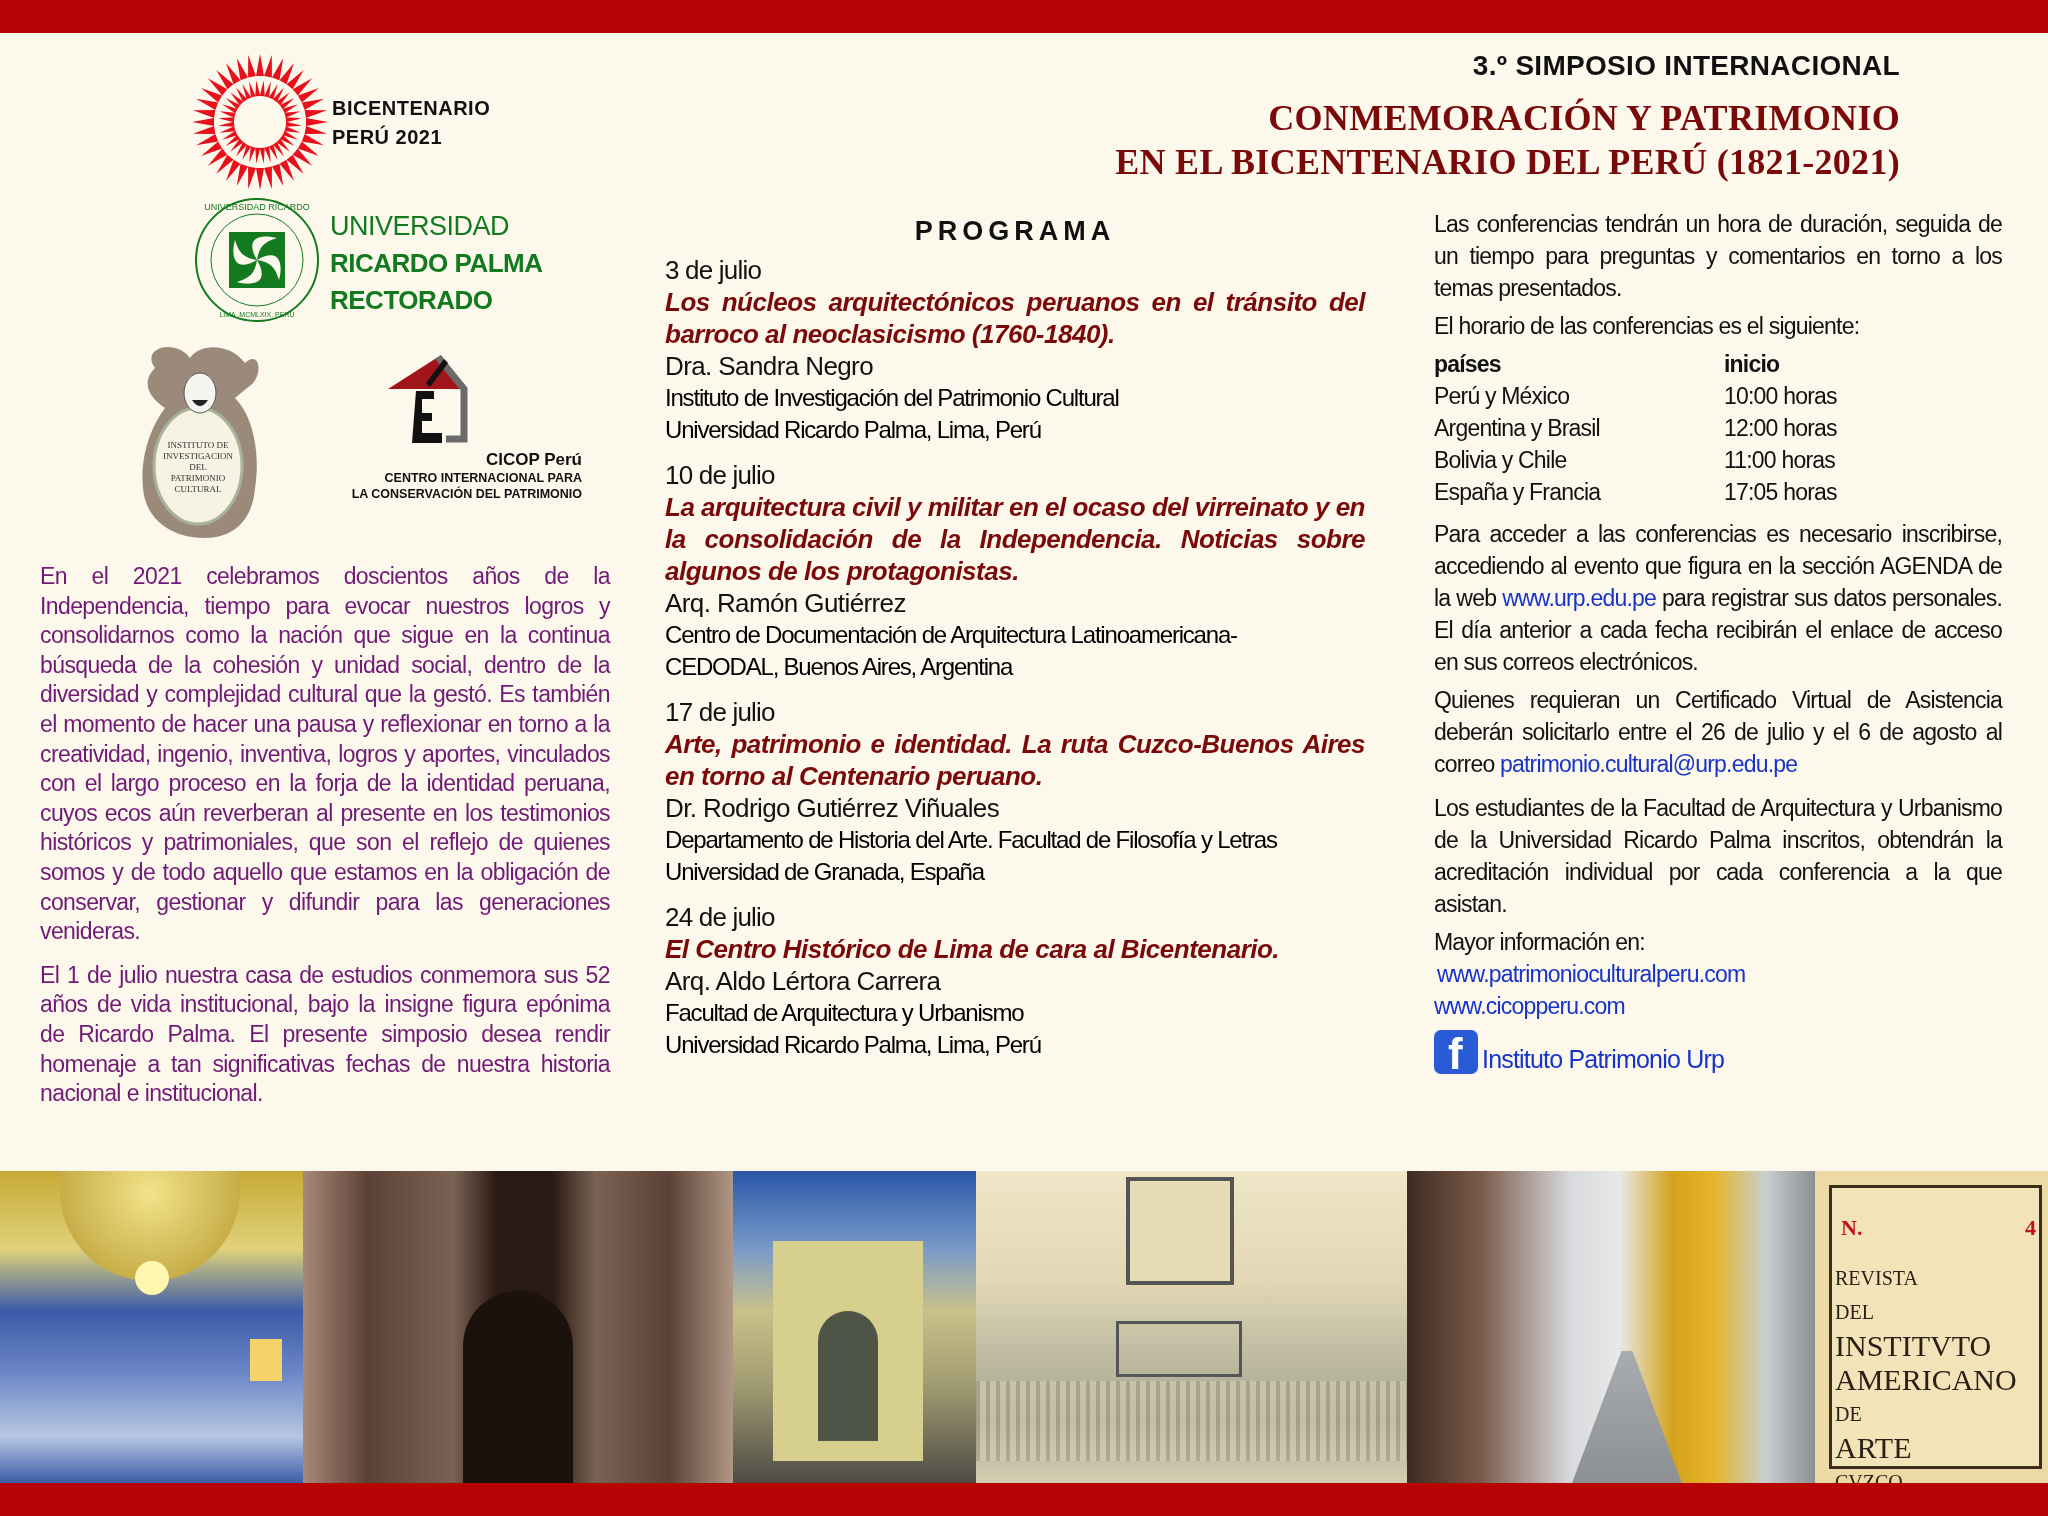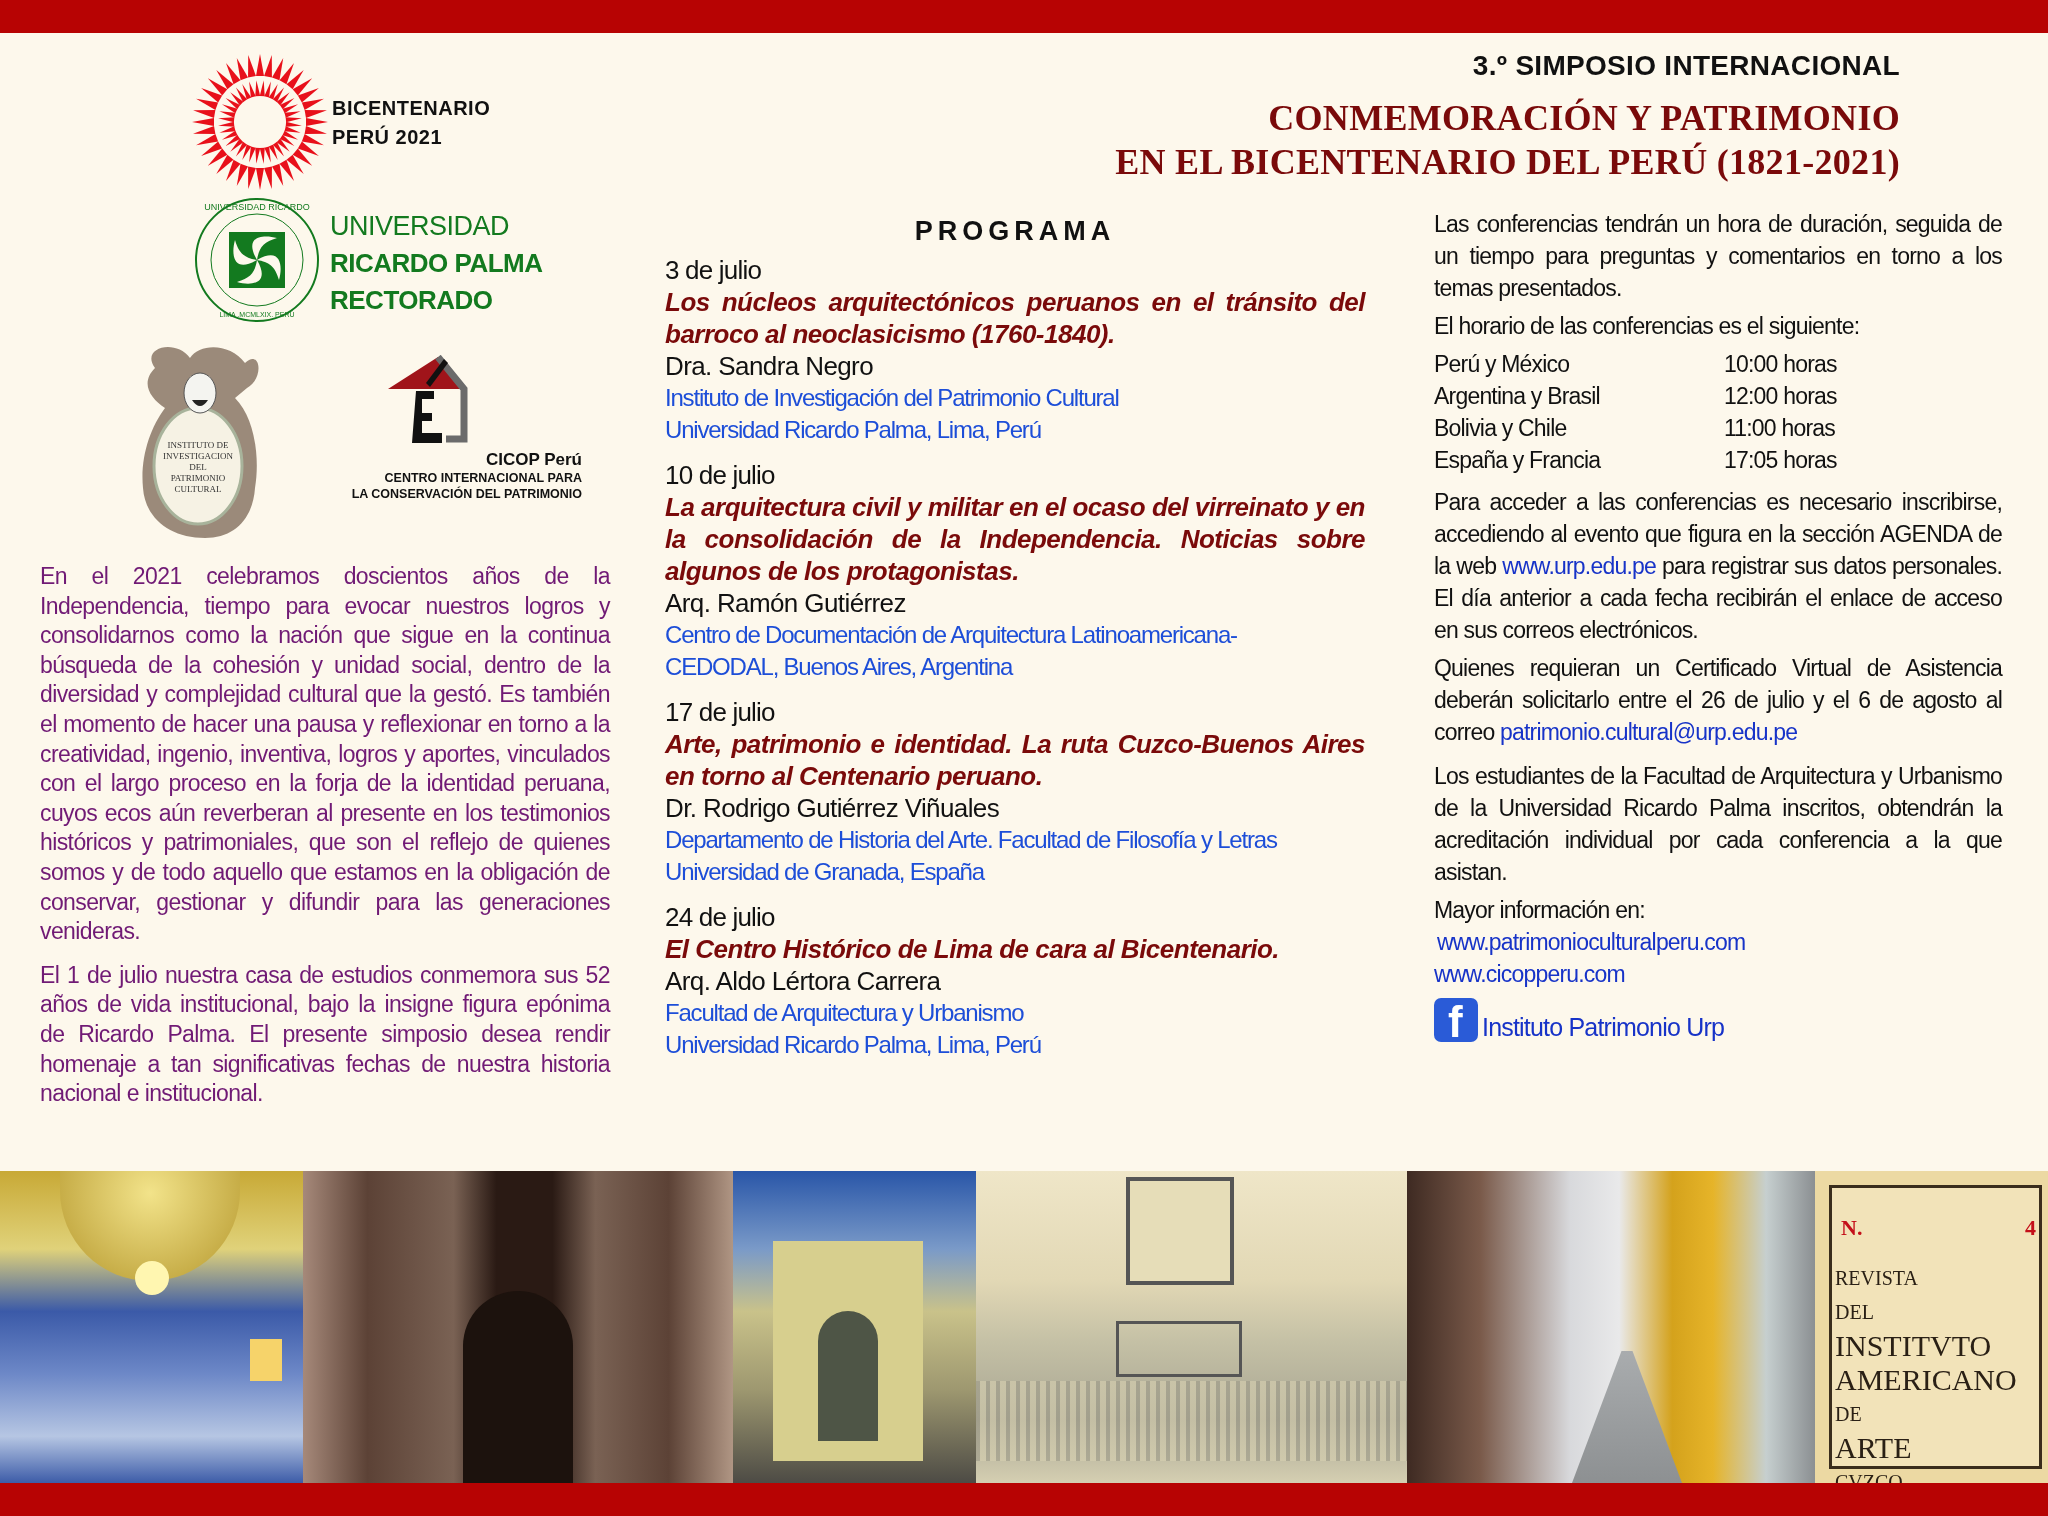--- a/index.html
+++ b/index.html
@@ -36,21 +36,21 @@
     .hdr .t1 { margin-top: 14px; margin-left: -90px; }
     .hdr .t2 { margin-left: -82px; }
 
     
     .prog { position: absolute; left: 665px; top: 216px; width: 700px; }
     .prog-head { text-align: center; font-size: 27px; font-weight: bold; letter-spacing: 5px; color: #111; margin-bottom: 8px; }
     .event { margin-bottom: 14px; }
     .event .date { font-size: 26px; line-height: 31px; letter-spacing: -0.8px; color: #111; }
     .event .etitle { font-size: 26px; line-height: 32px; font-weight: bold; font-style: italic; color: #7a0a0a; text-align: justify; letter-spacing: -0.5px; }
     .event .speaker { font-size: 26px; line-height: 32px; letter-spacing: -0.6px; color: #111; }
-    .event .aff { font-size: 24px; line-height: 32px; letter-spacing: -1.2px; color: #1d4ed8; text-align: justify; }
+    .event .aff { font-size: 24px; line-height: 32px; letter-spacing: -1.2px; color: #000000; text-align: justify; }
 
     
     .insc { position: absolute; left: 1434px; top: 208px; width: 568px; font-size: 23px; line-height: 32px; color: #111; letter-spacing: -0.8px; }
     .insc-head { text-align: center; font-size: 25px; letter-spacing: 1px; margin-bottom: 8px; }
     .insc p { margin: 0 0 6px 0; text-align: justify; }
     .sched { width: 430px; margin-bottom: 10px; }
     .sched .row { display: flex; }
     .sched .c1 { width: 290px; }
     .sched .c2 { width: 140px; }
     .sched .hdrrow { font-weight: bold; }
@@ -263,20 +263,24 @@
     <div class="aff">Facultad de Arquitectura y Urbanismo</div>
     <div class="aff">Universidad Ricardo Palma, Lima, Perú</div>
   </div>
 </div>
 
 <div class="insc">
   <p>Las conferencias tendrán un hora de duración, seguida de un tiempo para preguntas y comentarios  en torno a los temas presentados.</p>
   <p>El horario de las conferencias es el siguiente:</p>
 
   <div class="sched">
+    <div class="row hdrrow">
+      <span class="c1">países</span>
+      <span class="c2">inicio</span>
+    </div>
     <div class="row">
       <span class="c1">Perú y México</span>
       <span class="c2">10:00 horas</span>
     </div>
     <div class="row">
       <span class="c1">Argentina y Brasil</span>
       <span class="c2">12:00 horas</span>
     </div>
     <div class="row">
       <span class="c1">Bolivia y Chile</span>

